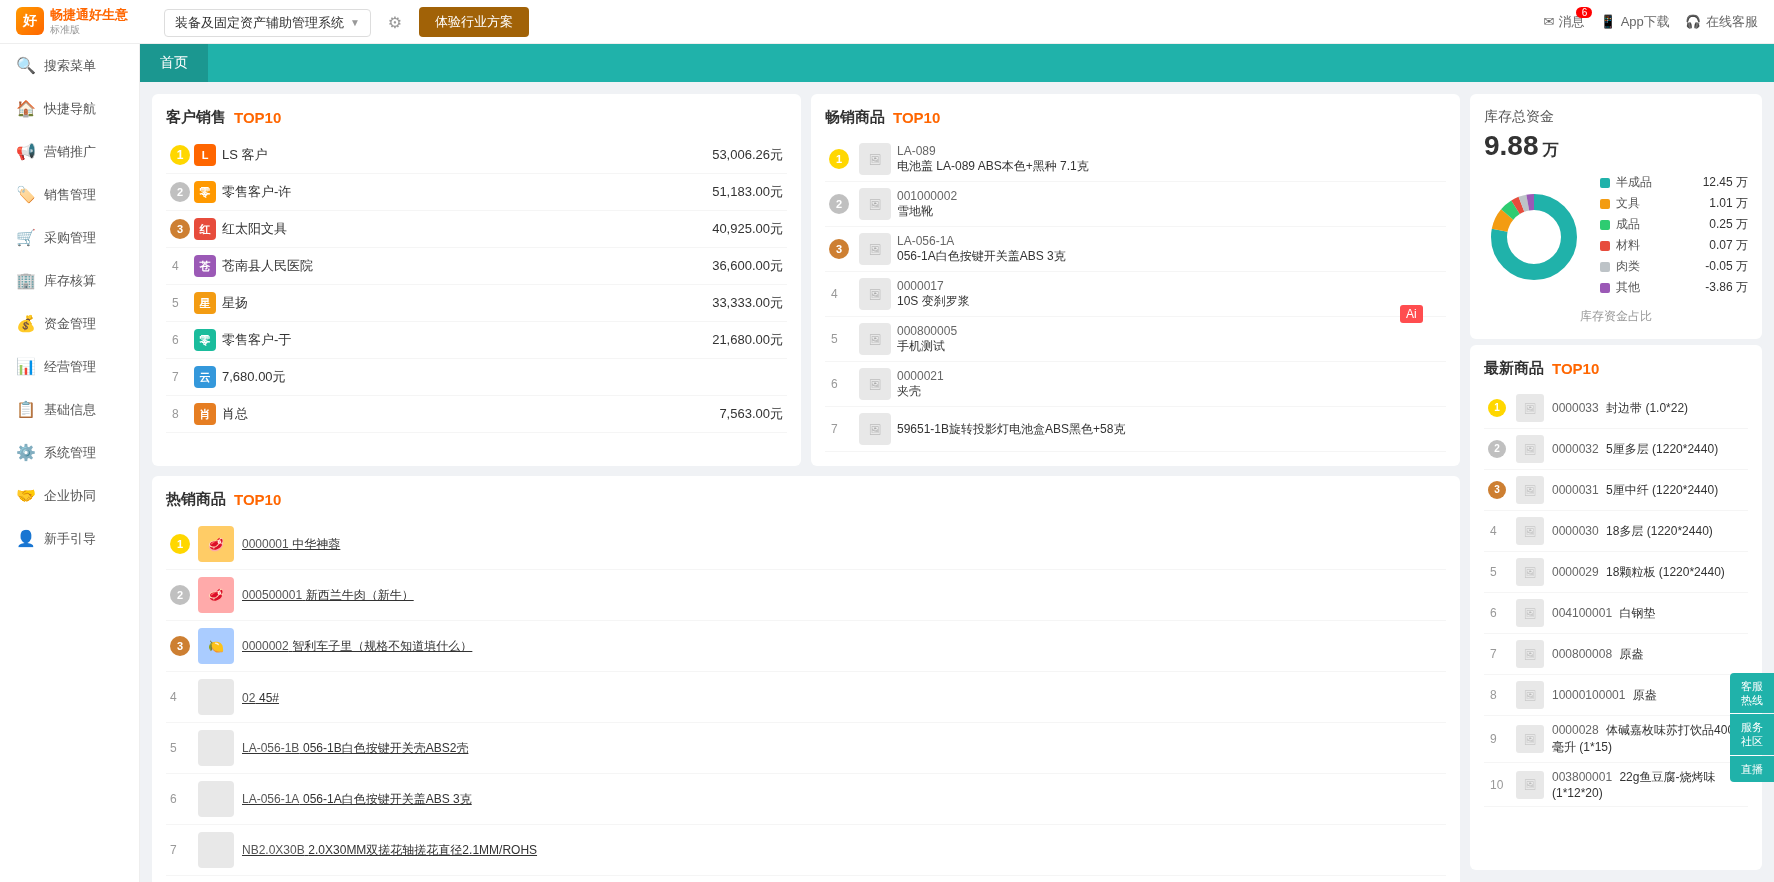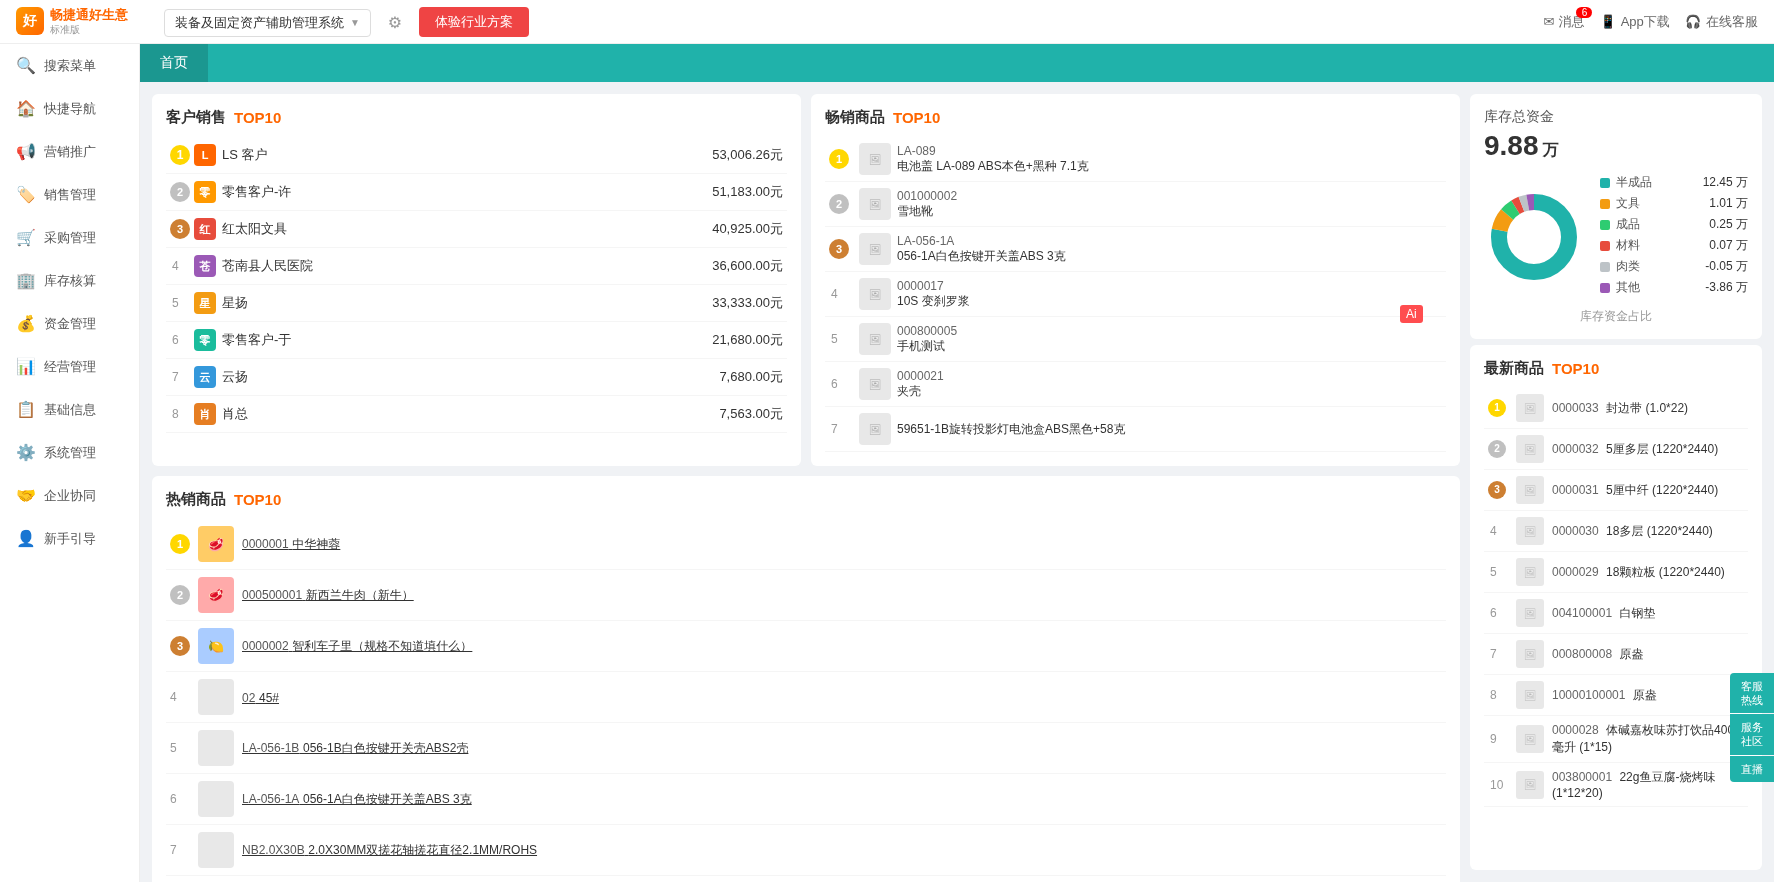--- a/index.html
+++ b/index.html
@@ -50,21 +50,21 @@
       font-size: 13px;
       color: #333;
     }
     .system-selector .arrow { color: #999; font-size: 10px; }
     .gear-btn {
       width: 28px; height: 28px;
       display: flex; align-items: center; justify-content: center;
       color: #999; font-size: 16px; cursor: pointer;
     }
     .trial-btn {
-      background: #ef4444;
+      background: #a16207;
       color: #fff;
       border: none;
       border-radius: 4px;
       padding: 6px 16px;
       font-size: 13px;
       cursor: pointer;
     }
 
     .header-right {
       display: flex;
@@ -546,21 +546,20 @@
               <div class="sales-row">
                 <div class="sales-rank" style="color:#999;padding-left:2px;">6</div>
                 <div class="customer-avatar" style="background:#1abc9c;">零</div>
                 <div class="customer-name">零售客户-于</div>
                 <div class="customer-amount">21,680.00元</div>
               </div>
 
               <div class="sales-row">
                 <div class="sales-rank" style="color:#999;padding-left:2px;">7</div>
                 <div class="customer-avatar" style="background:#3498db;">云</div>
-                <div class="customer-name">云扬</div>
                 <div class="customer-amount">7,680.00元</div>
               </div>
 
               <div class="sales-row">
                 <div class="sales-rank" style="color:#999;padding-left:2px;">8</div>
                 <div class="customer-avatar" style="background:#e67e22;">肖</div>
                 <div class="customer-name">肖总</div>
                 <div class="customer-amount">7,563.00元</div>
               </div>
 

